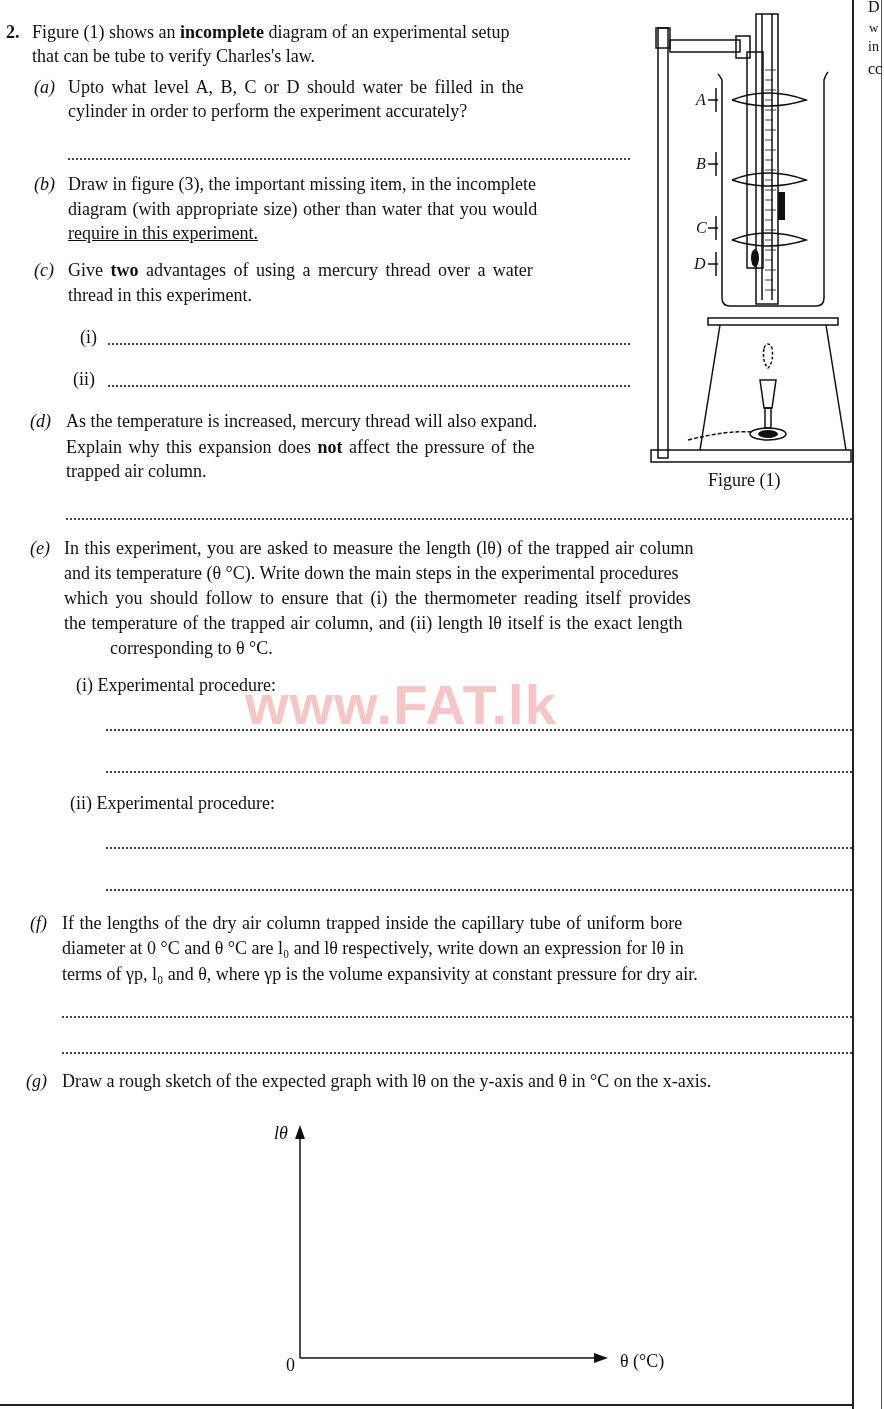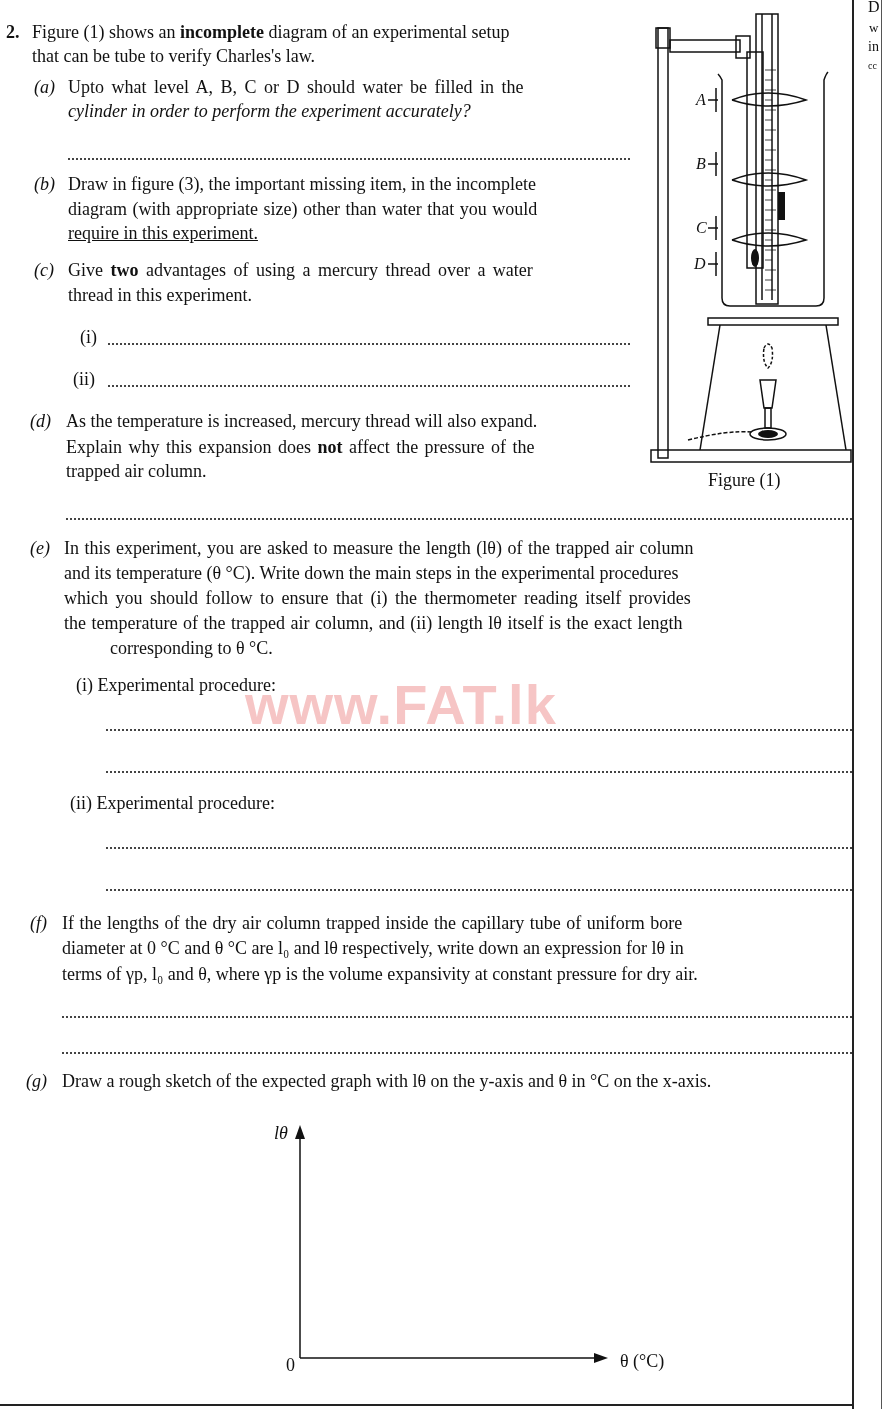--- a/index.html
+++ b/index.html
@@ -15,32 +15,32 @@
                font-size:56px; font-weight:bold; color:#f3b2b2; letter-spacing:1px; opacity:0.75; }
 </style>
 </head>
 <body>
 
 <div class="vline" style="left:852px;top:0;width:2px;height:1409px;"></div>
 <div class="vline" style="left:881px;top:0;width:1px;height:1409px;background:#555;"></div>
 <div class="abs" style="left:868px;top:-2px;font-size:16px;">D</div>
 <div class="abs" style="left:869px;top:20px;font-size:13px;">w</div>
 <div class="abs" style="left:868px;top:39px;font-size:14px;">in</div>
-<div class="abs" style="left:868px;top:60px;font-size:10px;">cc</div>
+<div class="abs" style="left:868px;top:60px;font-size:16px;">cc</div>
 <div class="hline" style="left:0;top:1404px;width:852px;height:2px;"></div>
 
 <div class="abs b" style="left:6px;top:22px;">2.</div>
 <div class="abs" style="left:32px;top:22px;">
   <span>Figure (1) shows an </span><span class="b">incomplete</span><span> diagram of an experimental setup</span>
 </div>
 <div class="abs" style="left:32px;top:46px;">that can be tube to verify Charles's law.</div>
 
 <div class="abs i" style="left:34px;top:77px;">(a)</div>
 <div class="abs" style="left:68px;top:77px;word-spacing:3px;">Upto what level A, B, C or D should water be filled in the</div>
-<div class="abs" style="left:68px;top:101px;font-style:italic;">cylinder in order to perform the experiment accurately?</div>
+<div class="abs" style="left:68px;top:101px;">cylinder in order to perform the experiment accurately?</div>
 <div class="dots" style="left:68px;top:158px;width:562px;"></div>
 
 <div class="abs i" style="left:34px;top:174px;">(b)</div>
 <div class="abs" style="left:68px;top:174px;">Draw in figure (3), the important missing item, in the incomplete</div>
 <div class="abs" style="left:68px;top:199px;word-spacing:1px;">diagram (with appropriate size) other than water that you would</div>
 <div class="abs" style="left:68px;top:223px;text-decoration:underline;">require in this experiment.</div>
 
 <div class="abs i" style="left:34px;top:260px;">(c)</div>
 <div class="abs" style="left:68px;top:260px;word-spacing:3px;">
   <span>Give </span><span class="b">two</span><span> advantages of using a mercury thread over a water</span>

